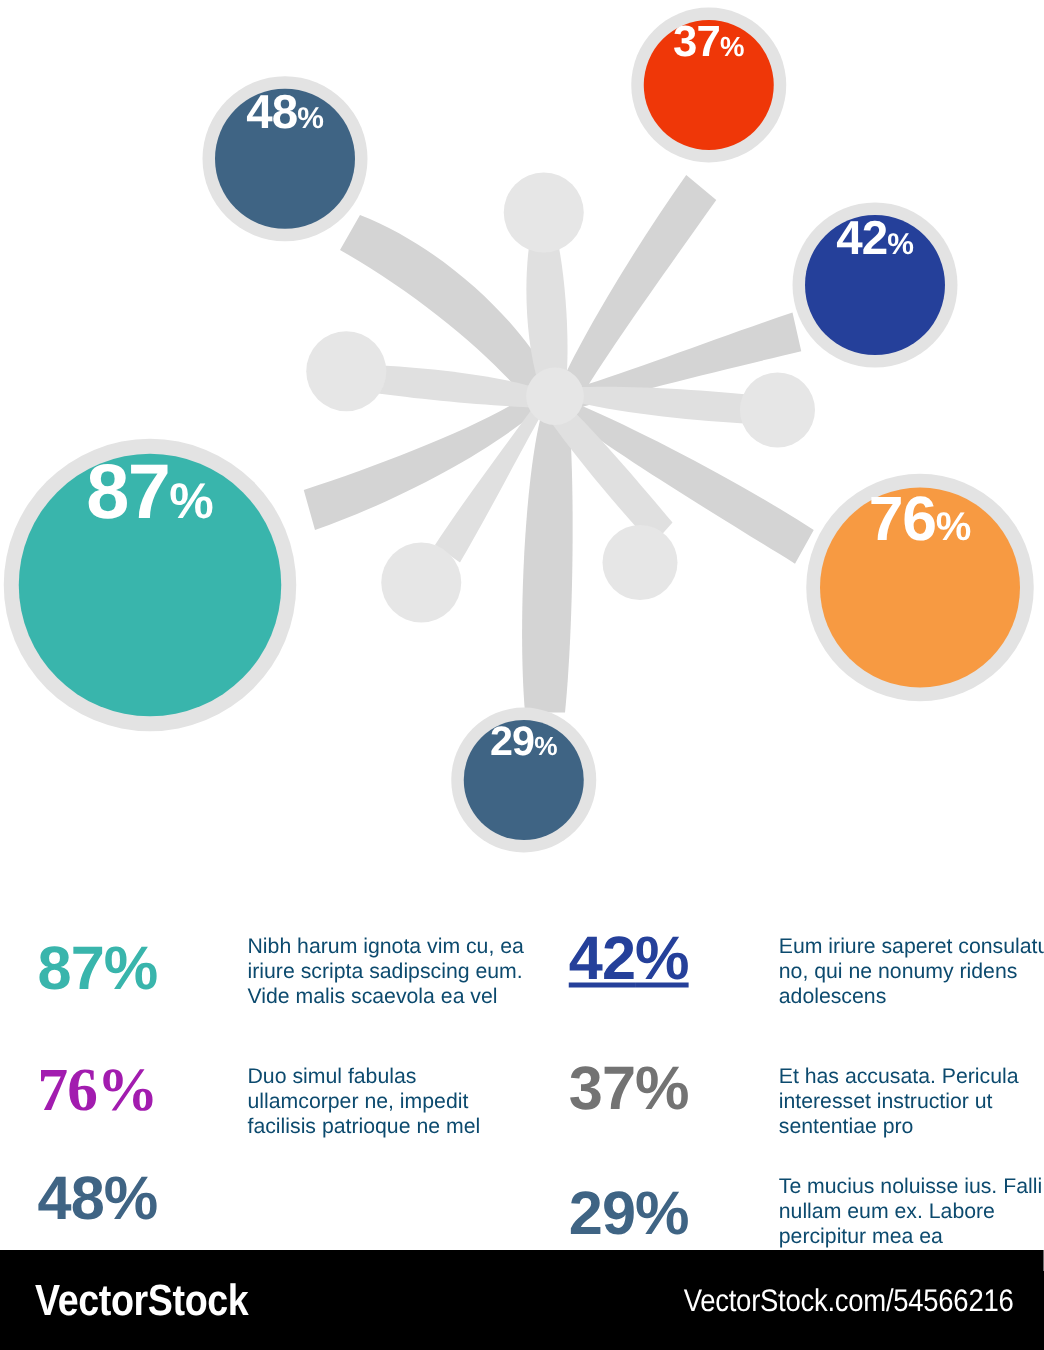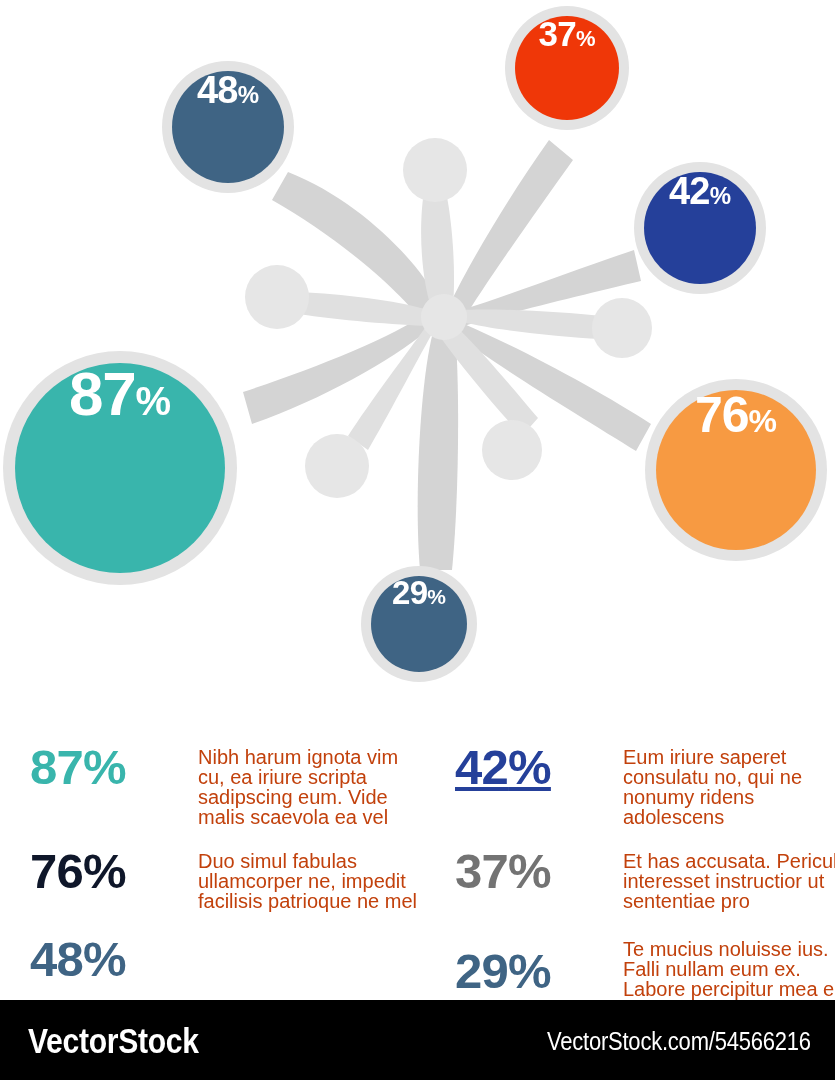--- a/index.html
+++ b/index.html
@@ -80,23 +80,23 @@
     flex: 0 0 168px;
     font-size: 49px;
     font-weight: bold;
     line-height: 1;
     letter-spacing: -0.015em;
     text-align: left;
     white-space: nowrap;
   }
   .legend-value .pctsign { font-size: 49px; }
   .legend-text {
-    font-size: 20px;
+    font-size: 17px;
     line-height: 20px;
-    color: #c2410c;
+    color: #0c4a6e;
     padding-top: 4px;
     width: 228px;
   }
 
   
   #watermark-bar {
     position: absolute;
     left: 0;
     top: 1000px;
     width: 835px;
@@ -198,30 +198,30 @@
       <div class="node-bubble" style="left: 361px; top: 566px; width: 116px; height: 116px; padding: 10px; background: rgb(227, 227, 227);">
         <div class="node-inner" style="background: rgb(63, 100, 132);">
           <span class="node-num" style="font-size: 33px;">29</span>
           <span class="node-pct" style="font-size: 21px;">%</span>
         </div>
       </div>
     </div>
 </div>
 
 <div id="legend">
-    <div class="legend-row" style="left: 30px; top: 8px;">
+    <div class="legend-row" style="left: 30px; top: 8px; align-items: center;">
       <div class="legend-value" style="color: rgb(57, 181, 172);"><span>87</span><span class="pctsign">%</span></div>
       <div class="legend-text">Nibh harum ignota vim cu, ea iriure scripta sadipscing eum. Vide malis scaevola ea vel</div>
     </div>
     <div class="legend-row" style="left: 455px; top: 8px;">
       <div class="legend-value" style="color: rgb(37, 64, 154); text-decoration: underline;"><span>42</span><span class="pctsign">%</span></div>
       <div class="legend-text">Eum iriure saperet consulatu no, qui ne nonumy ridens adolescens</div>
     </div>
     <div class="legend-row" style="left: 30px; top: 112px;">
-      <div class="legend-value" style="color: #0f172a;"><span>76</span><span class="pctsign">%</span></div>
+      <div class="legend-value" style="color: #a21caf; font-family: Liberation Serif, serif;"><span>76</span><span class="pctsign">%</span></div>
       <div class="legend-text">Duo simul fabulas ullamcorper ne, impedit facilisis patrioque ne mel</div>
     </div>
     <div class="legend-row" style="left: 455px; top: 112px;">
       <div class="legend-value" style="color: #737373;"><span>37</span><span class="pctsign">%</span></div>
       <div class="legend-text">Et has accusata. Pericula interesset instructior ut sententiae pro</div>
     </div>
     <div class="legend-row" style="left: 30px; top: 200px;">
       <div class="legend-value" style="color: rgb(63, 100, 132);"><span>48</span><span class="pctsign">%</span></div>
     </div>
     <div class="legend-row" style="left: 455px; top: 200px;">

